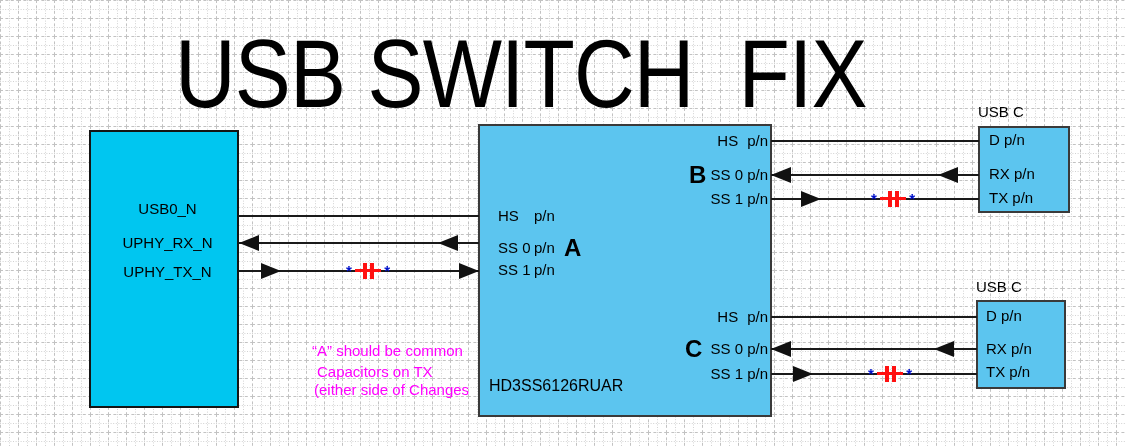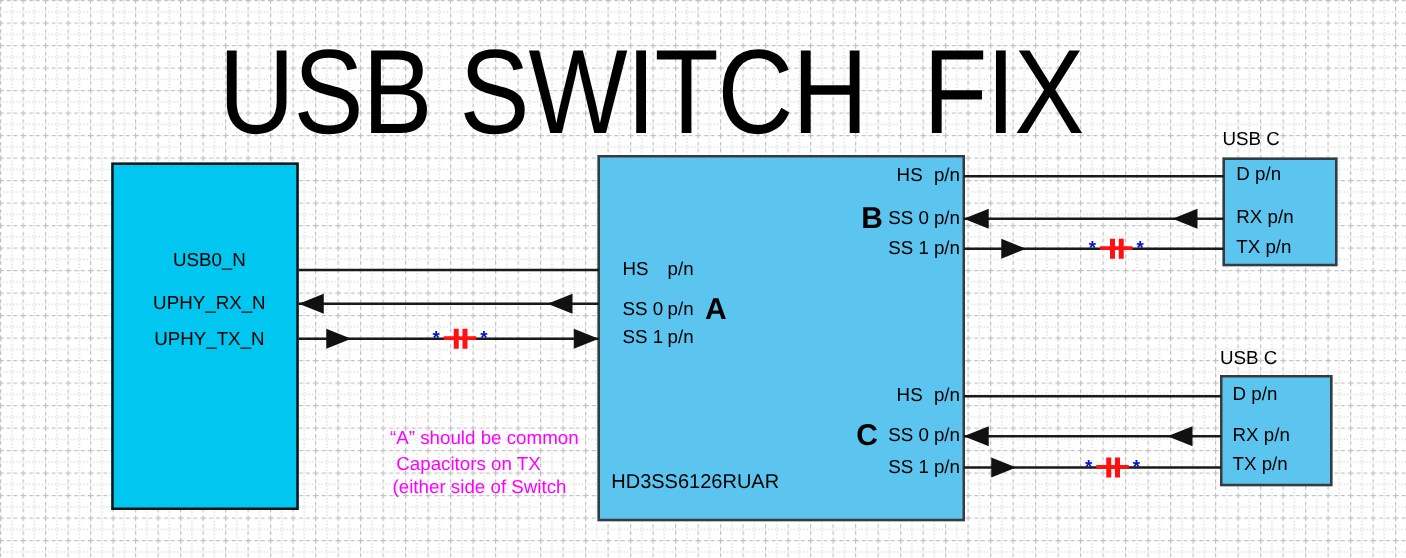--- a/index.html
+++ b/index.html
@@ -178,15 +178,15 @@
   <div class="txt" style="left:989px;top:131px">D p/n</div>
   <div class="txt" style="left:989px;top:165px">RX p/n</div>
   <div class="txt" style="left:989px;top:189px">TX p/n</div>
 
   <div class="txt" style="left:986px;top:307px">D p/n</div>
   <div class="txt" style="left:986px;top:340px">RX p/n</div>
   <div class="txt" style="left:986px;top:363px">TX p/n</div>
 
   <div class="note n1">“A” should be common</div>
   <div class="note n2">Capacitors on TX</div>
-  <div class="note n3">(either side of Switch</div>
+  <div class="note n3">(either side of Changes</div>
 
 </div>
 
 </body></html>

